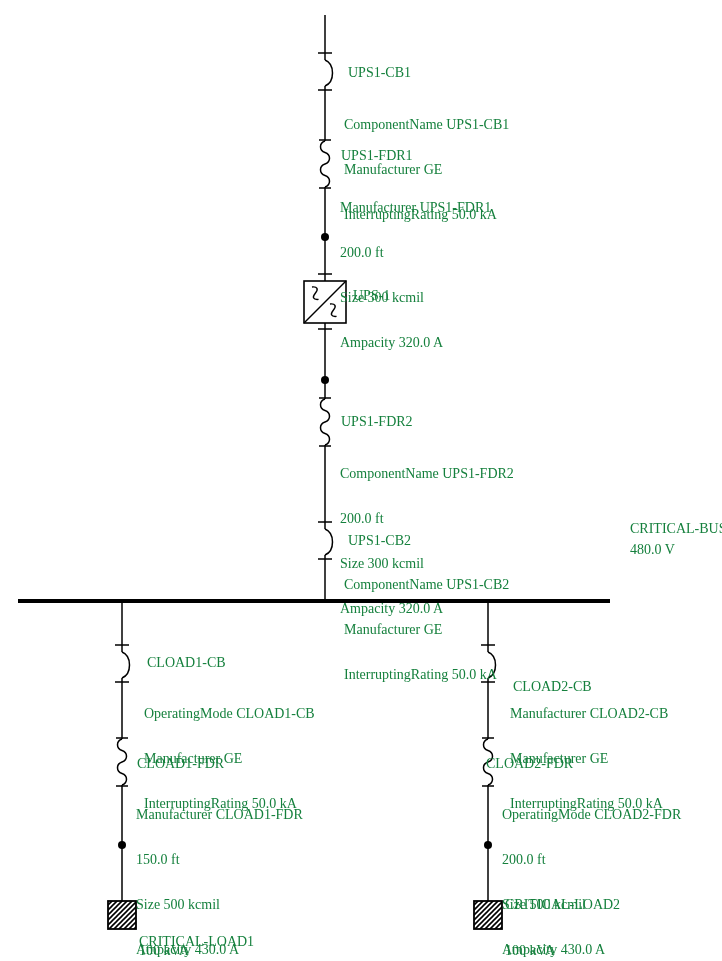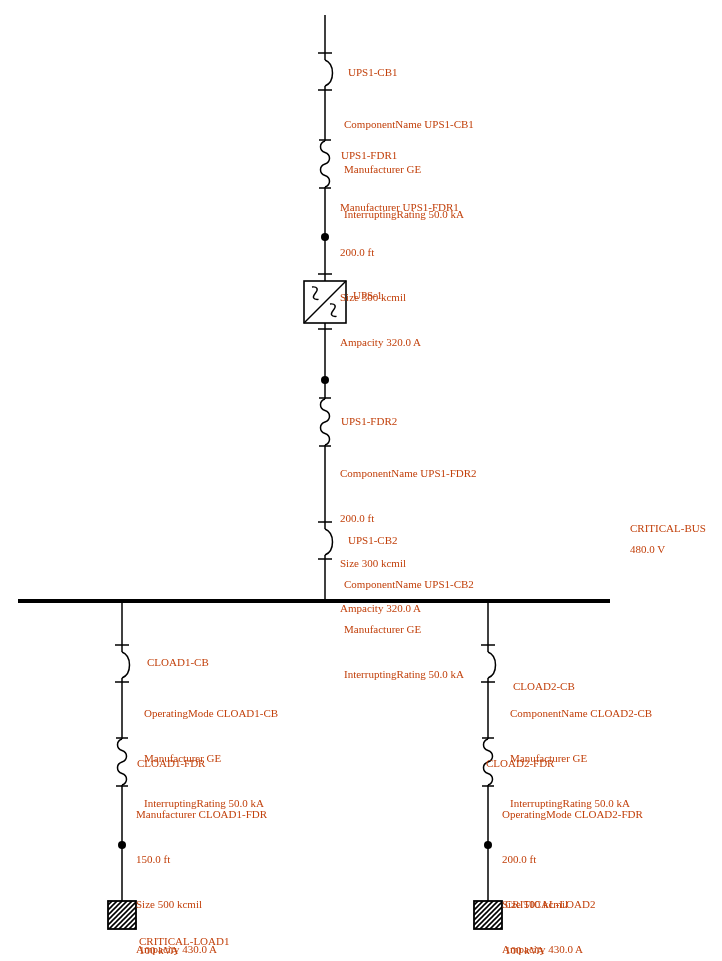--- a/index.html
+++ b/index.html
@@ -2,21 +2,21 @@
 <html><head>
 <meta charset="utf-8">
 <style>
   html,body{margin:0;padding:0;background:#fff;}
   .canvas{
     position:relative;width:722px;height:961px;background:#ffffff;
     overflow:hidden;font-family:"Liberation Serif","DejaVu Serif",serif;color:#000;
   }
   .diagram-svg{position:absolute;left:0;top:0;}
   .lbl{
-    position:absolute;font-size:11px;line-height:15px;white-space:pre;color:#c2410c;
+    position:absolute;font-size:14px;line-height:15px;white-space:pre;color:#15803d;
     letter-spacing:0px;
   }
   .lbl div{white-space:pre;}
   svg line, svg path{stroke:#000;stroke-width:1.5;fill:none;}
   svg .thin{stroke-width:1.4;}
 </style>
 </head>
 <body>
 
 <div class="canvas">
@@ -137,21 +137,21 @@
   </div>
 
   <div class="lbl" style="left:139px;top:934px">CRITICAL-LOAD1</div>
   <div class="lbl" style="left:139px;top:913px">
     <div>100 kVA</div>
     
   </div>
 
   <div class="lbl" style="left:513px;top:679px">CLOAD2-CB</div>
   <div class="lbl" style="left:510px;top:676px">
-    <div>ComponentName CLOAD2-CB</div>
+    <div>Manufacturer CLOAD2-CB</div>
     <div>Manufacturer GE</div>
     <div>InterruptingRating 50.0 kA</div>
   </div>
 
   <div class="lbl" style="left:486px;top:756px">CLOAD2-FDR</div>
   <div class="lbl" style="left:502px;top:777px">
     <div>OperatingMode CLOAD2-FDR</div>
     <div>200.0 ft</div>
     <div>Size 500 kcmil</div>
     <div>Ampacity 430.0 A</div>

